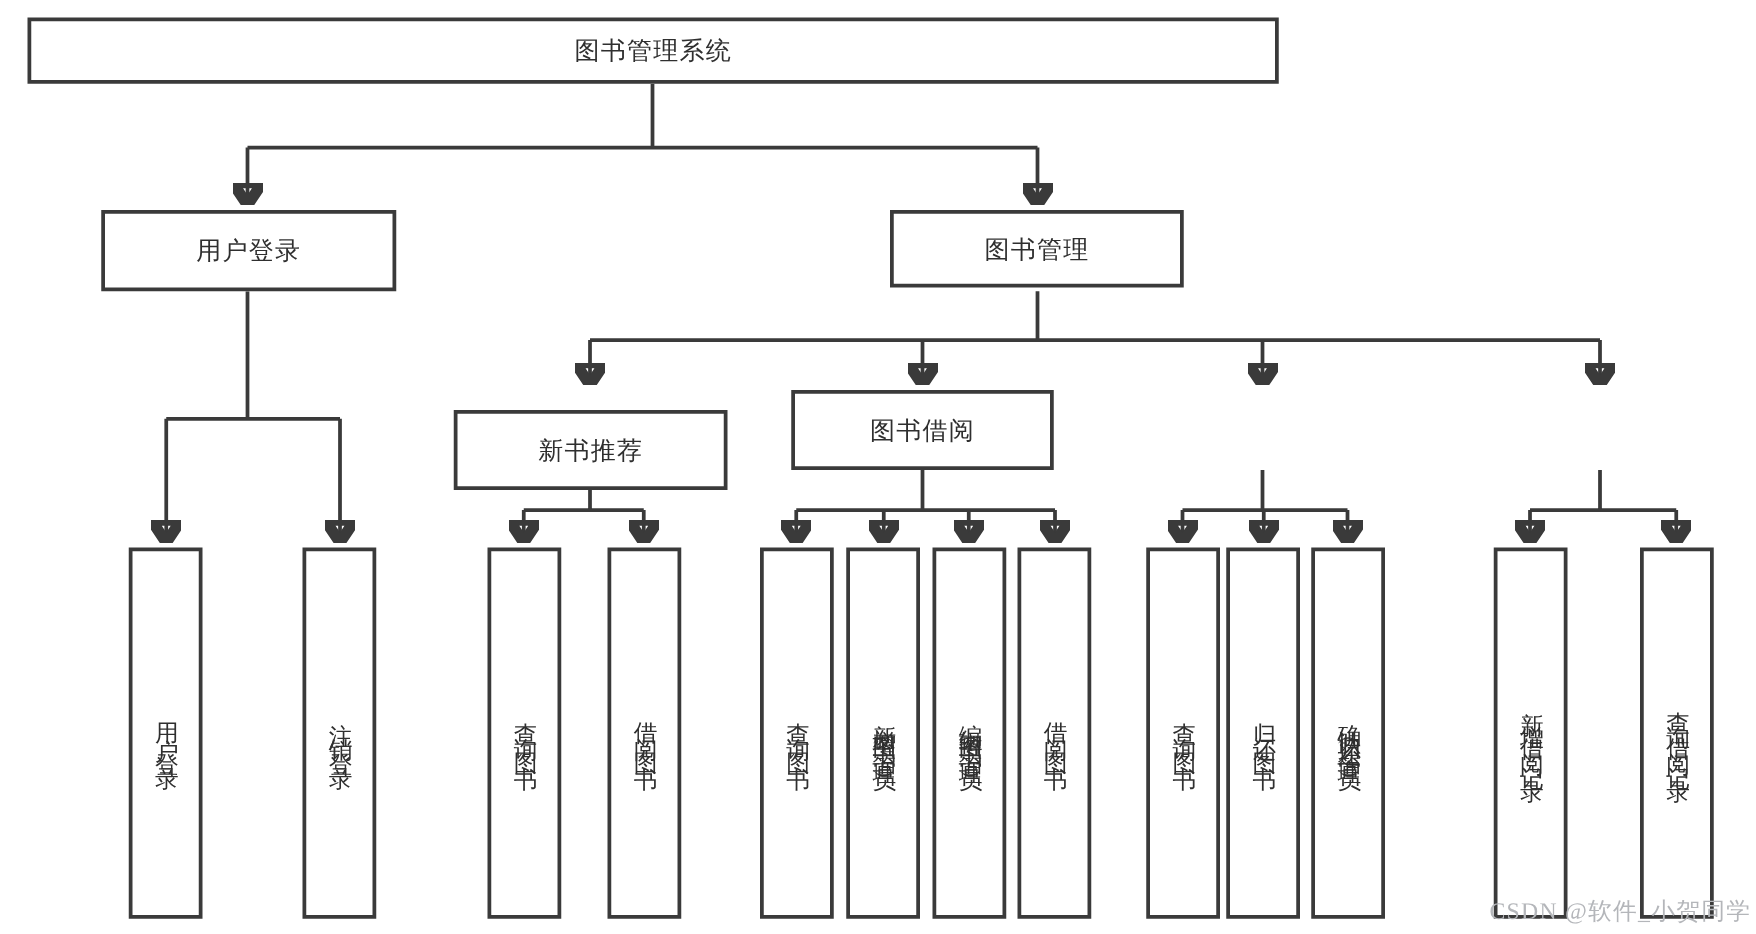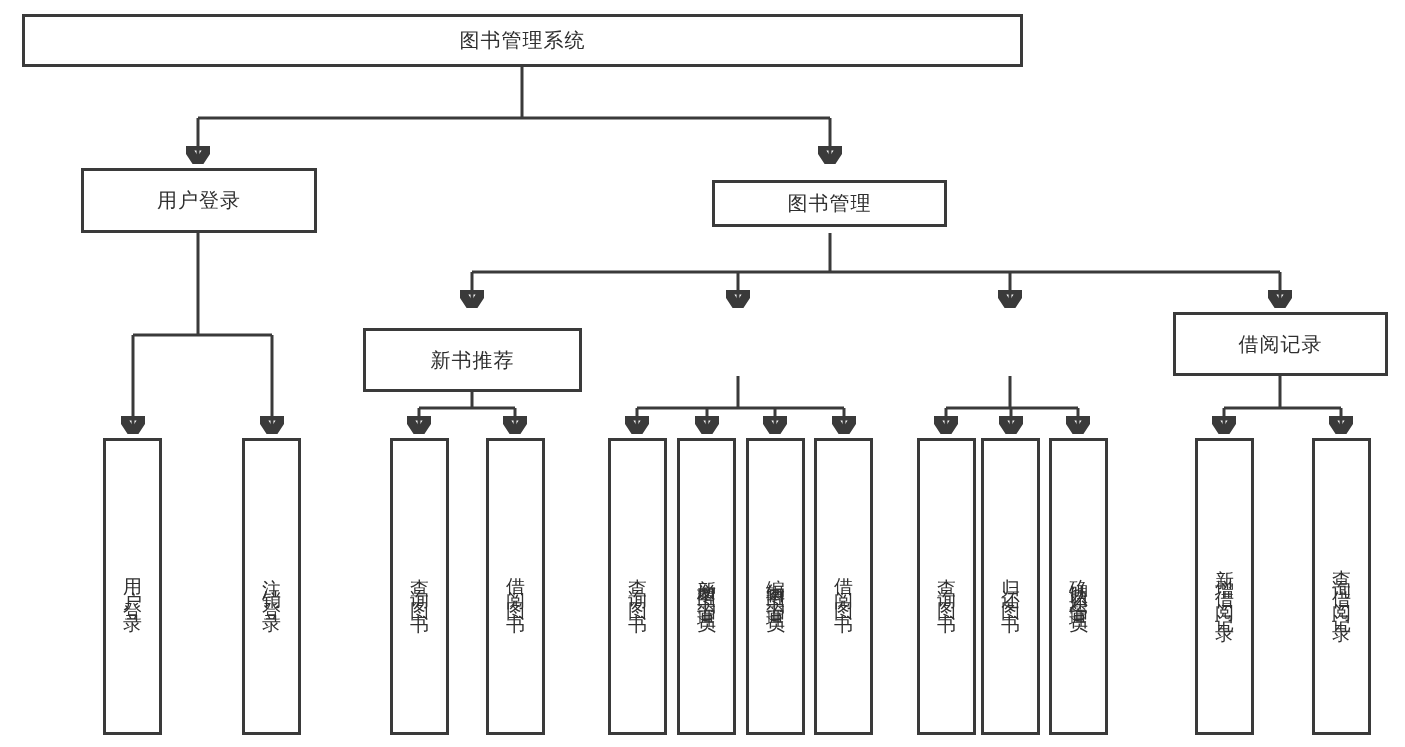--- a/index.html
+++ b/index.html
@@ -85,24 +85,24 @@
     <line x1="1078" y1="408" x2="1078" y2="434" marker-end="url(#arw)"></line>
 
     <path d="M1280,376 V408 M1224,408 H1341"></path>
     <line x1="1224" y1="408" x2="1224" y2="434" marker-end="url(#arw)"></line>
     <line x1="1341" y1="408" x2="1341" y2="434" marker-end="url(#arw)"></line>
   </svg>
 
   <div class="box hbox" style="left:22px;top:14px;width:1001px;height:53px">图书管理系统</div>
 
   <div class="box hbox" style="left:81px;top:168px;width:236px;height:65px">用户登录</div>
-  <div class="box hbox" style="left:712px;top:180px;width:235px;height:47px">图书管理</div>
+  <div class="box hbox" style="left:712px;top:168px;width:235px;height:62px">图书管理</div>
 
   <div class="box hbox" style="left:363px;top:328px;width:219px;height:64px">新书推荐</div>
-  <div class="box hbox" style="left:1173px;top:312px;width:215px;height:64px">借阅记录</div>
+  <div class="box hbox" style="left:633px;top:312px;width:210px;height:64px">图书借阅</div>
 
   <div class="box leaf" style="left:103px">
     <span>用户登录</span>
   </div>
   <div class="box leaf" style="left:242px">
     <span>注销登录</span>
   </div>
 
   <div class="box leaf" style="left:390px">
     <span>查询图书</span>
@@ -134,14 +134,15 @@
     <span>确认归还（管理员）</span>
   </div>
 
   <div class="box leaf len6" style="left:1195px">
     <span>新增借阅记录</span>
   </div>
   <div class="box leaf len6" style="left:1312px">
     <span>查询借阅记录</span>
   </div>
 
+  <div class="watermark">CSDN @软件_小贺同学</div>
 
 </div>
 
 </body></html>

